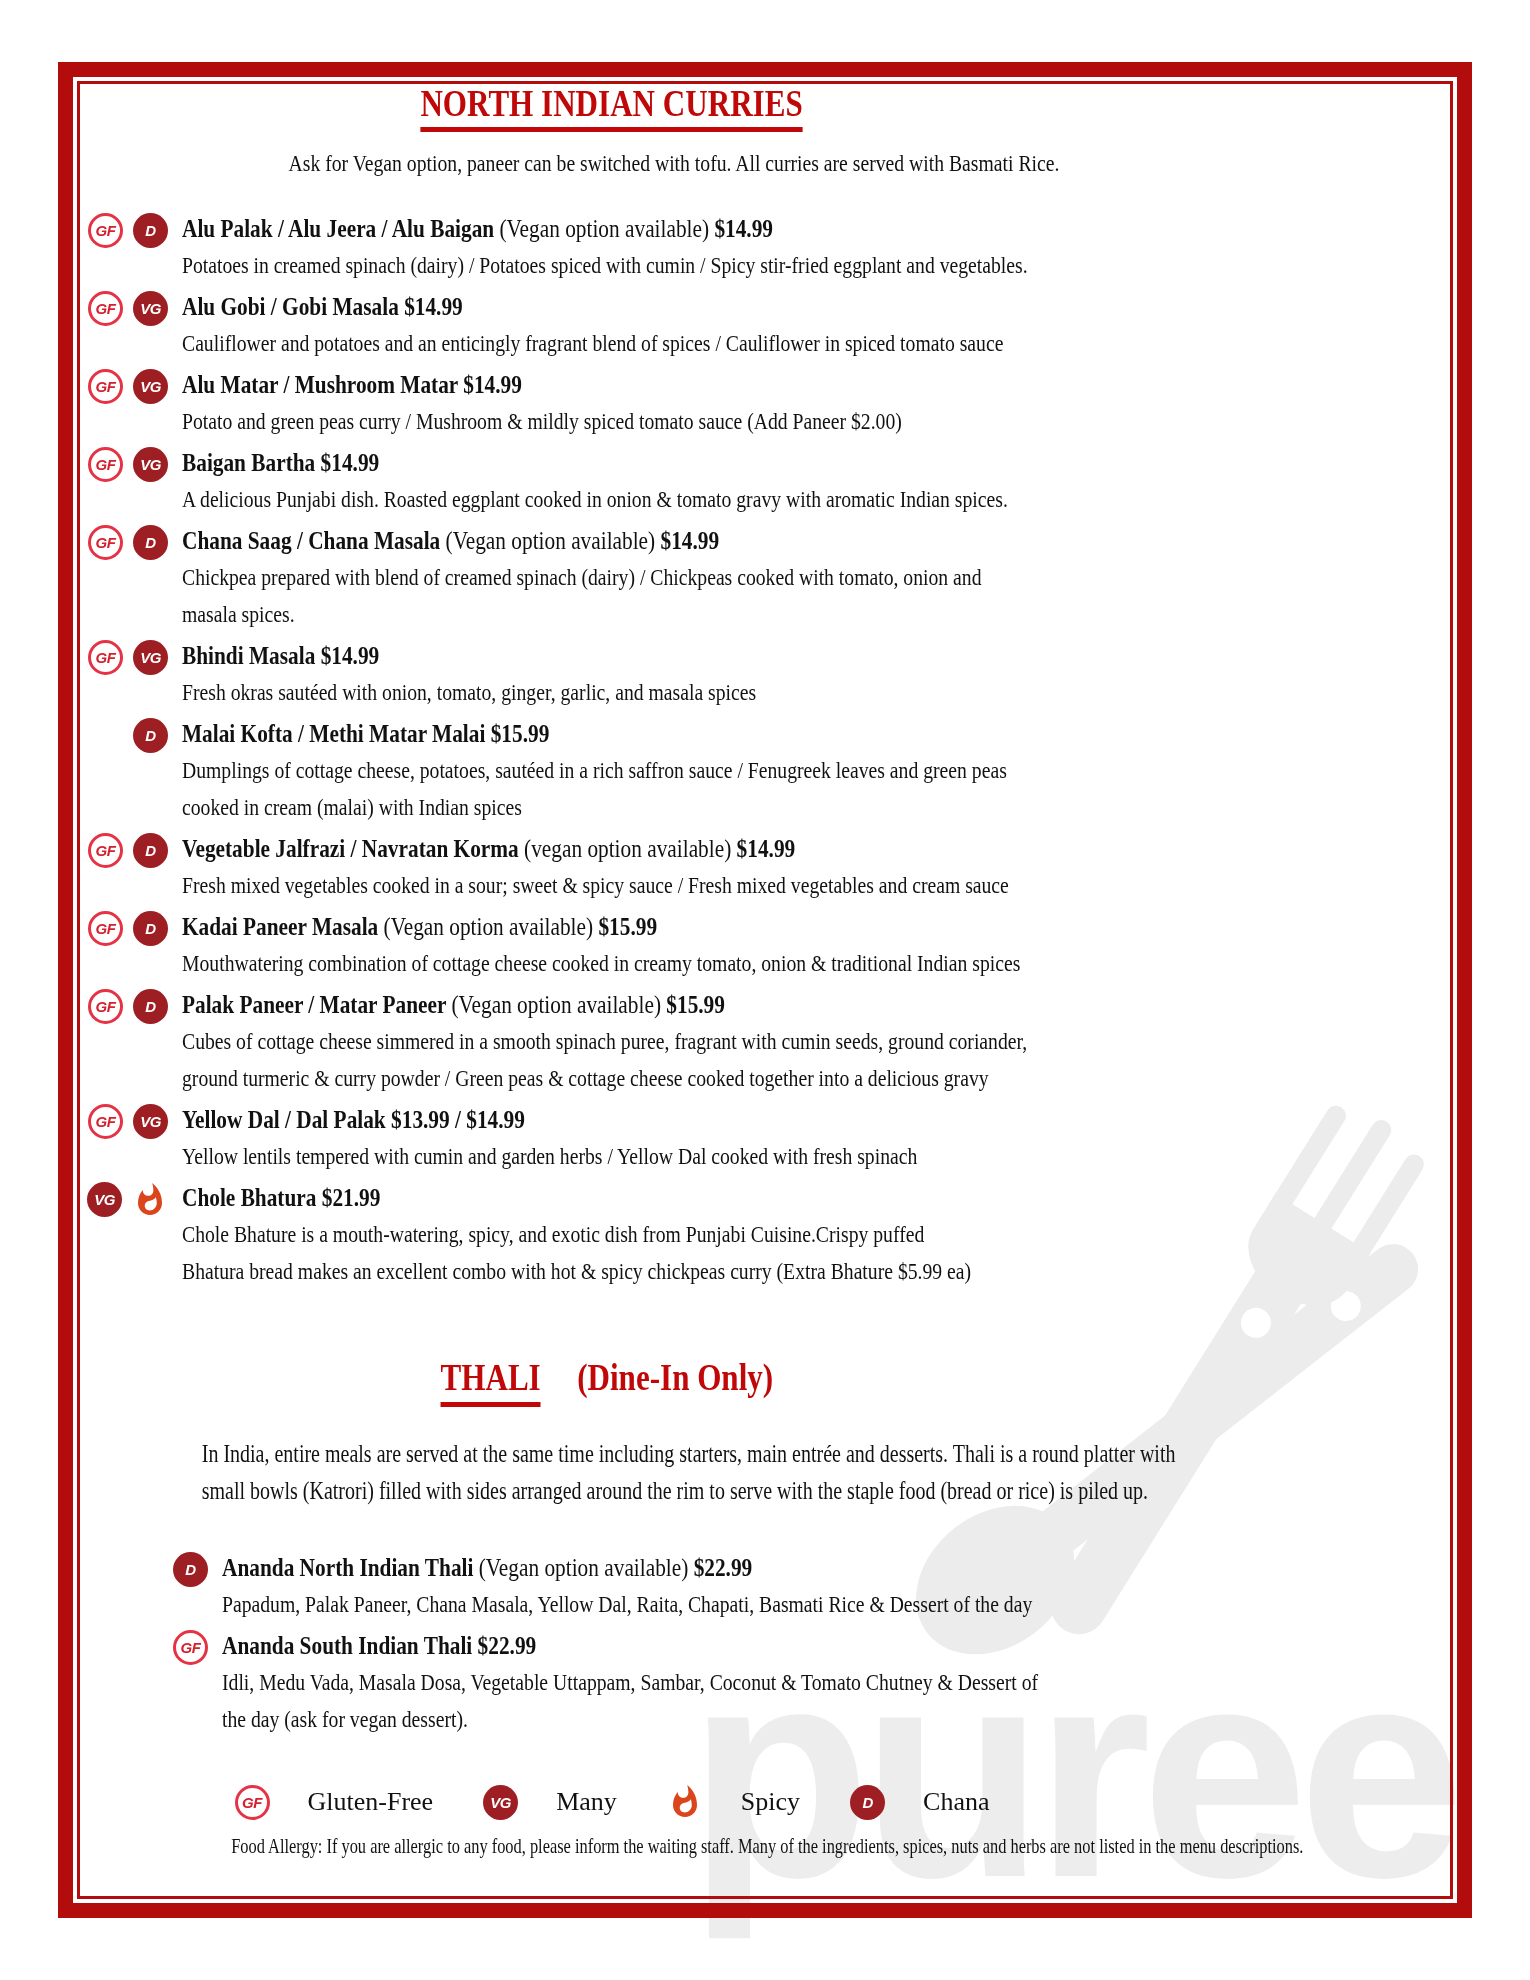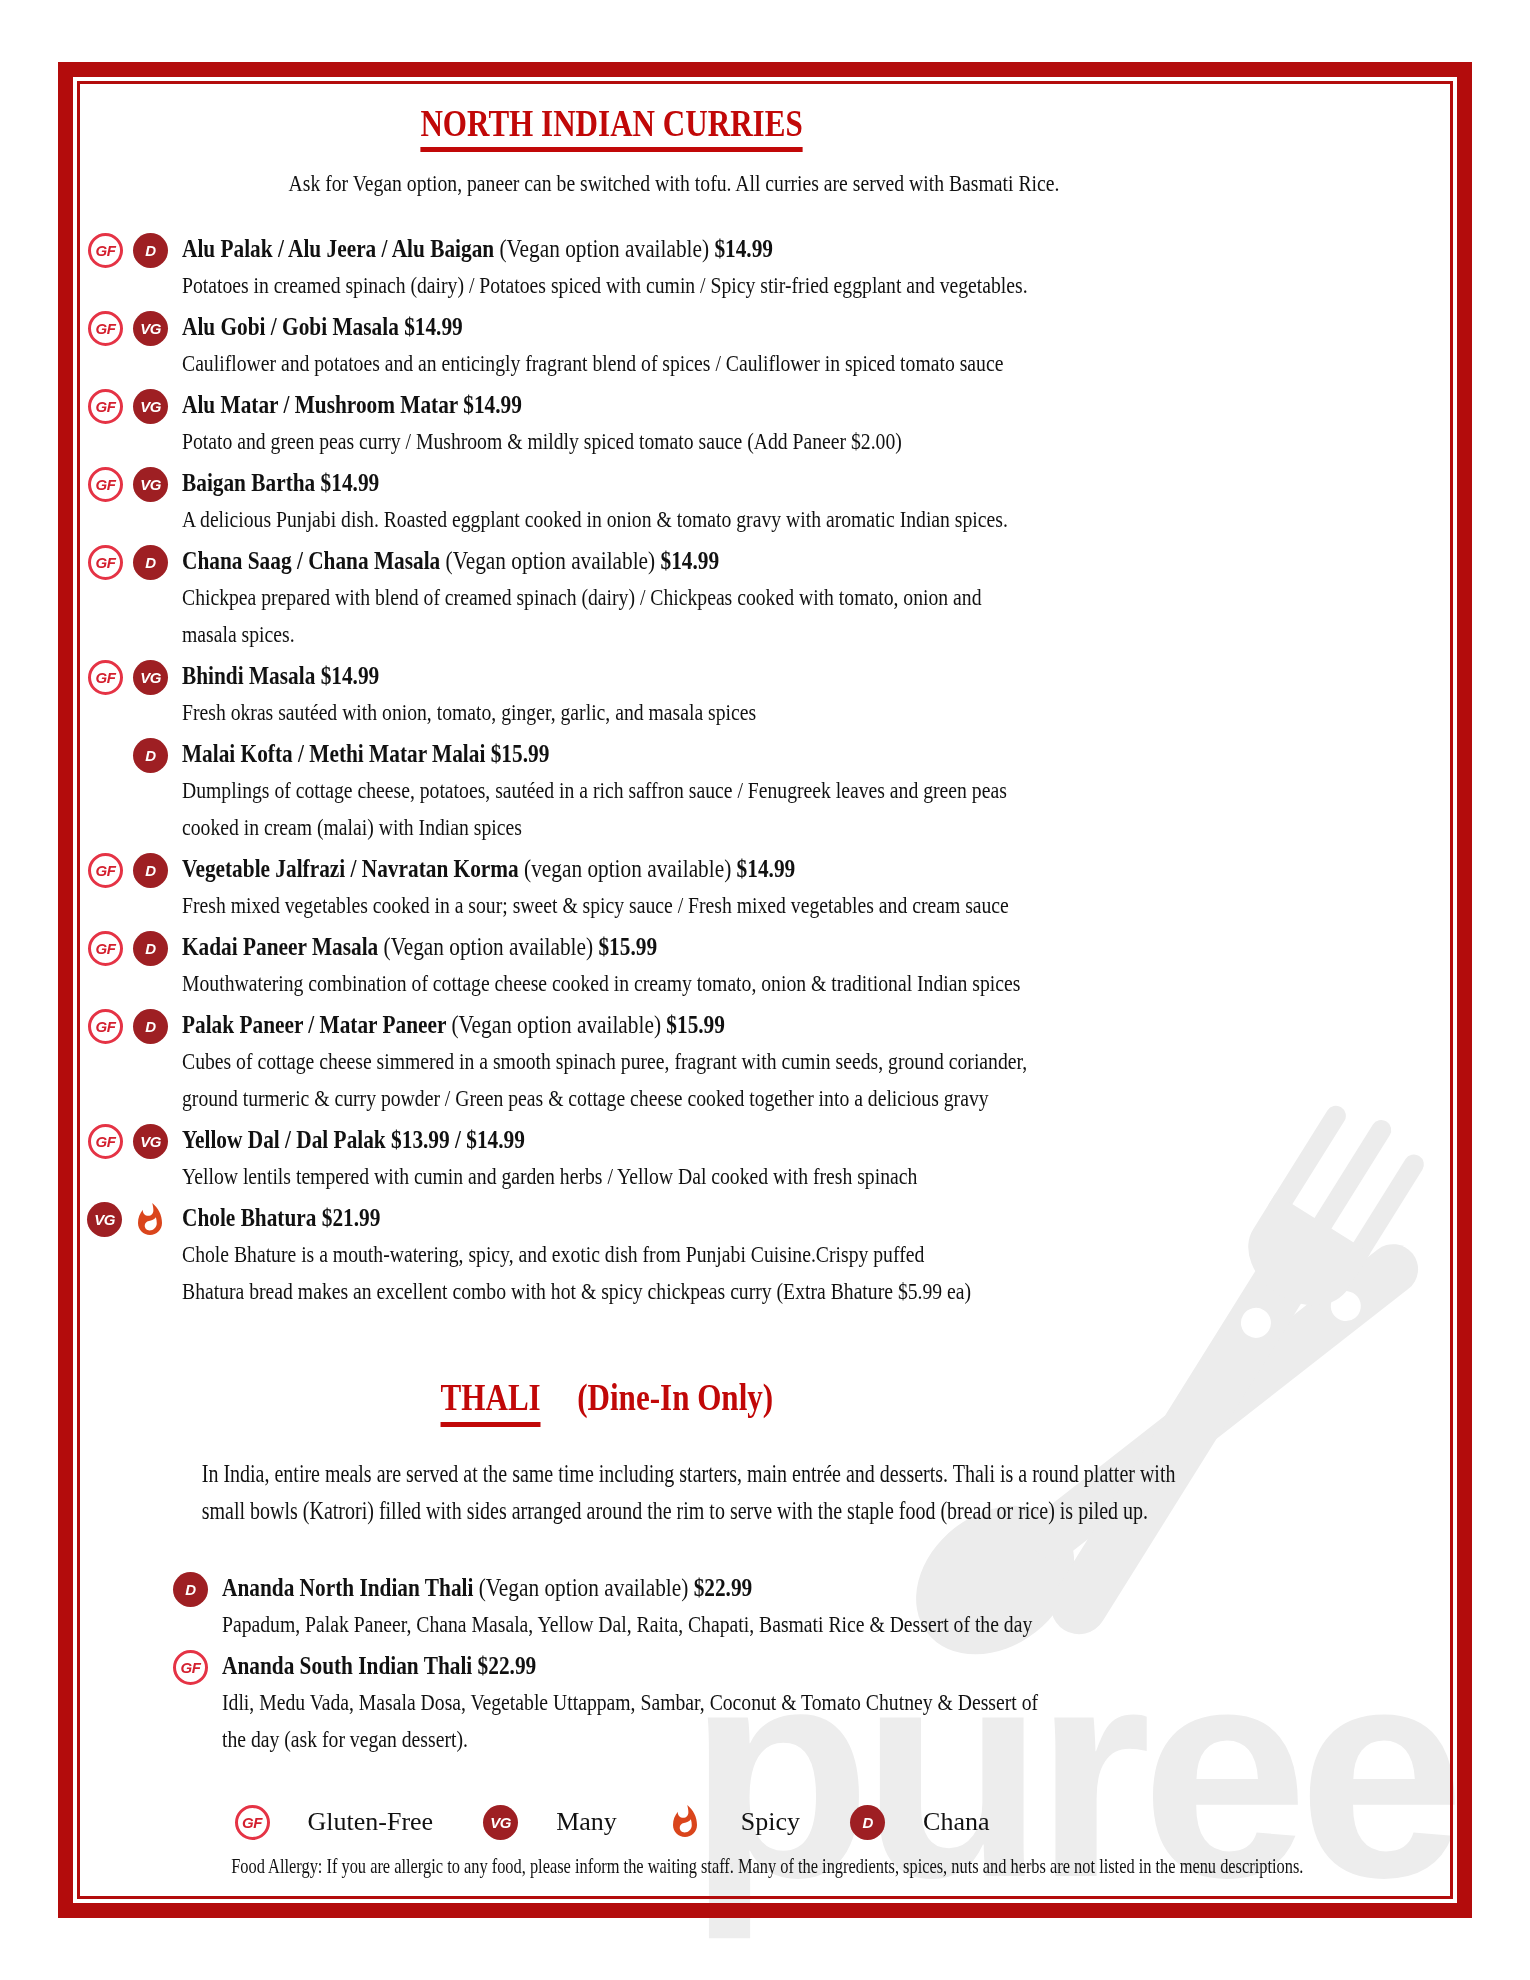--- a/index.html
+++ b/index.html
@@ -16,21 +16,21 @@
     white-space:nowrap;
   }
   .wm-utensils{position:absolute;left:850px;top:1040px;}
   
   .frame{
     position:absolute;left:58px;top:62px;width:1414px;height:1856px;
     box-sizing:border-box;border:15px solid #b30c0c;z-index:2;pointer-events:none;
   }
   .frame-inner{position:absolute;left:4px;top:4px;right:4px;bottom:4px;border:3px solid #b30c0c;}
   
-  .content{position:absolute;left:80px;top:104px;width:1064px;z-index:3;}
+  .content{position:absolute;left:80px;top:84px;width:1064px;z-index:3;}
   .title-wrap{text-align:center;}
   .title-text{
     display:inline-block;font-size:37px;line-height:40px;font-weight:bold;color:#c10808;
     border-bottom:5px solid #c10808;padding-bottom:3px;
     transform:scaleX(0.84);transform-origin:50% 50%;white-space:pre;
   }
   .subtitle{
     margin-top:16px;text-align:right;font-size:24px;line-height:30px;white-space:pre;
   }
   .subtitle>span{display:inline-block;transform:scaleX(0.82);transform-origin:50% 50%;}

